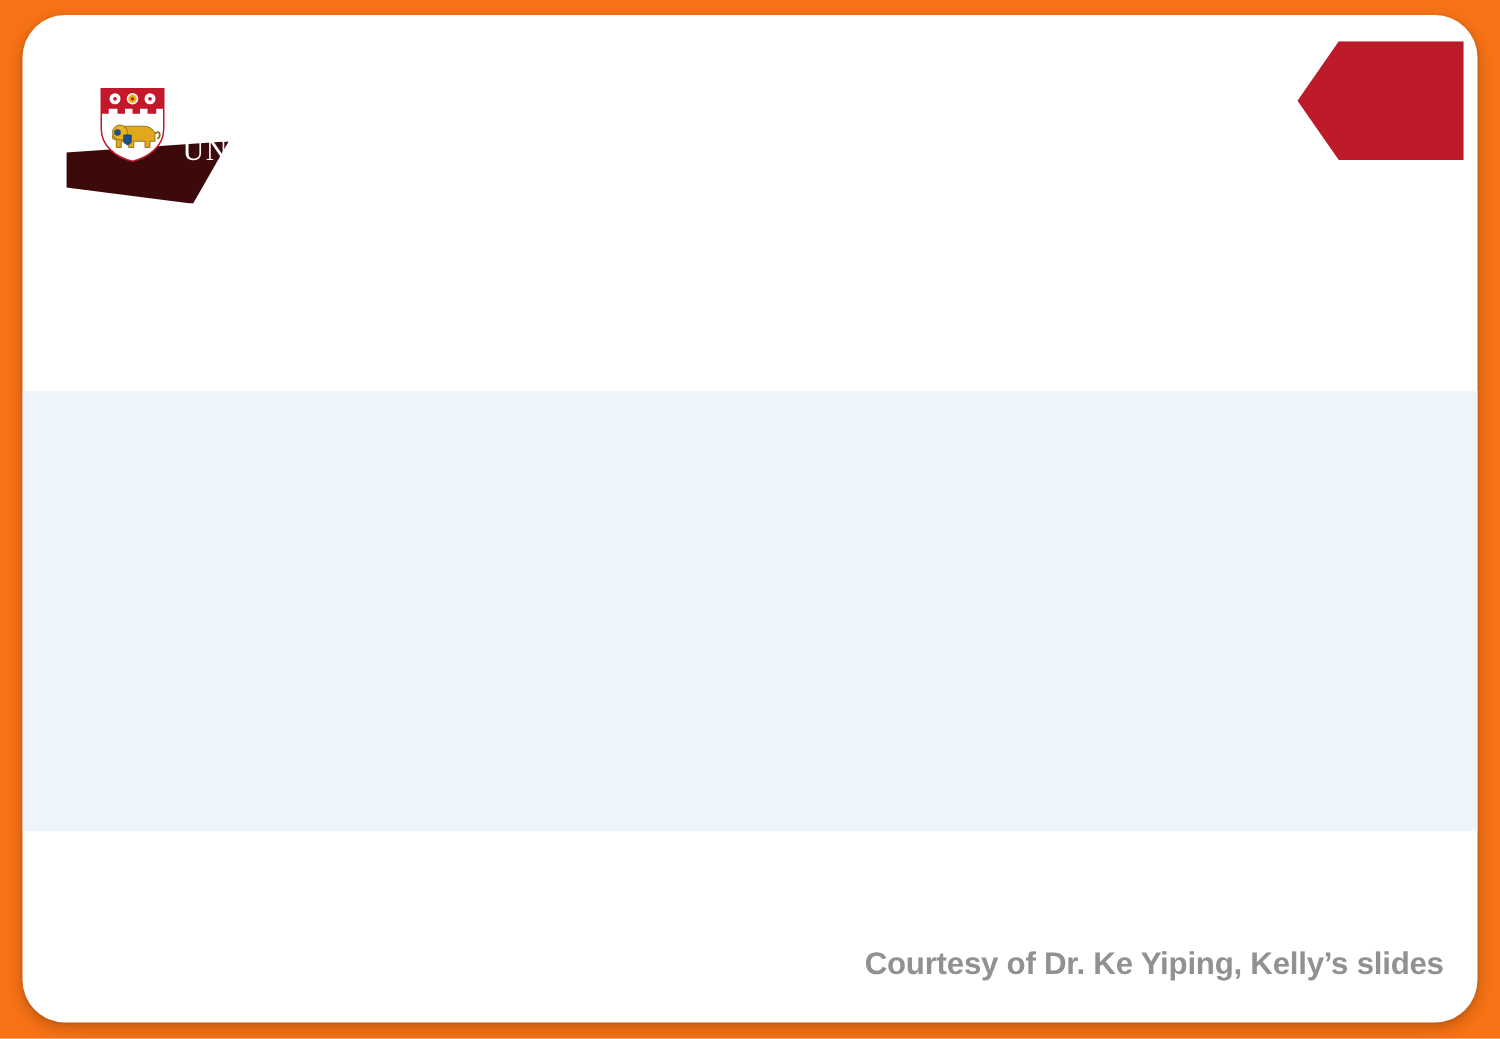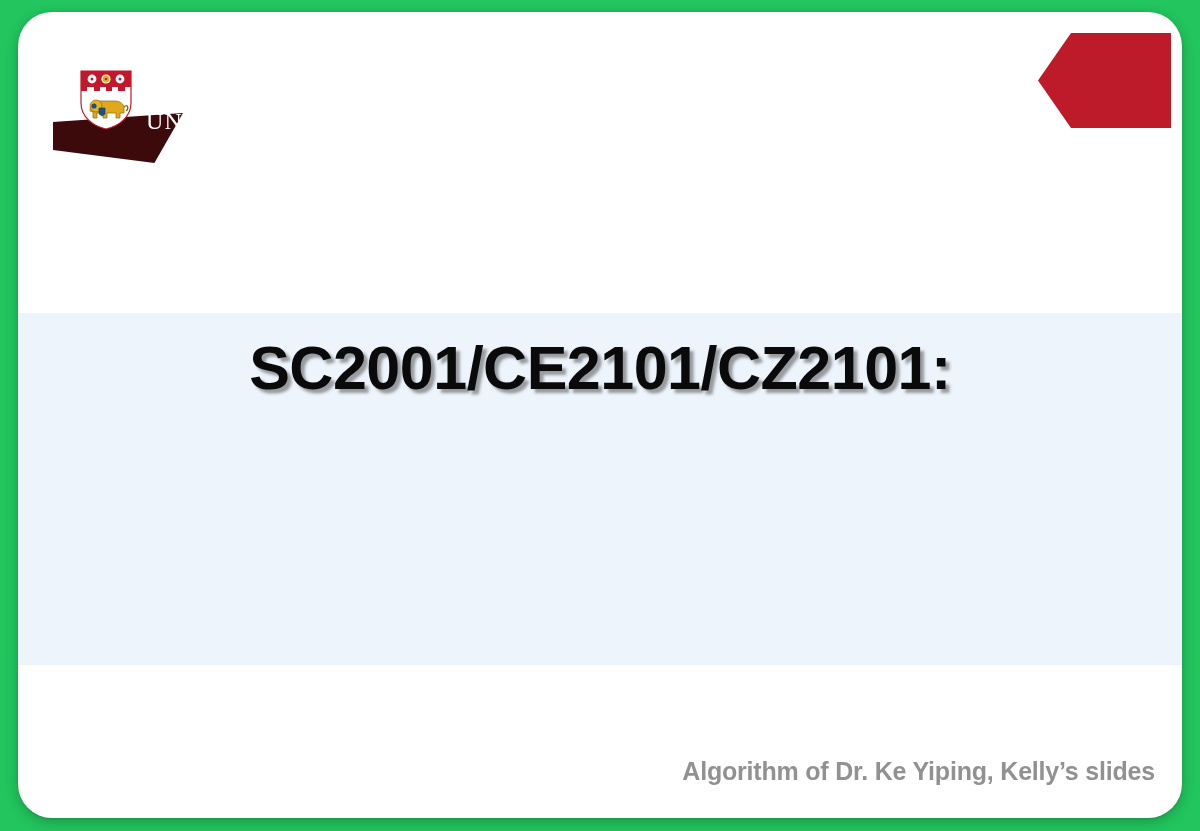--- a/index.html
+++ b/index.html
@@ -9,21 +9,21 @@
     height: 831px;
     background: #f0f0f0;
     font-family: "Liberation Sans", sans-serif;
     overflow: hidden;
   }
 
   #slide-root {
     position: relative;
     width: 1200px;
     height: 831px;
-    background: #22c55e;
+    background: #f97316;
   }
 
   
   .slide-page {
     position: absolute;
     left: 18px;
     top: 12px;
     width: 1164px;
     height: 806px;
     background: #ffffff;
@@ -208,19 +208,18 @@
 
         <div class="wordmark">
           <span class="wm-1">NANYANG</span>
           <span class="wm-2">TECHNOLOGICAL</span>
           <span class="wm-3">UNIVERSITY</span>
         </div>
       </div>
     </div>
 
     <div class="title-block">
-      <div class="course-title">SC2001/CE2101/CZ2101:</div>
     </div>
 
-    <div class="courtesy">Algorithm of Dr. Ke Yiping, Kelly’s slides</div>
+    <div class="courtesy">Courtesy of Dr. Ke Yiping, Kelly’s slides</div>
 
   </div>
 </div>
 
 </body></html>

